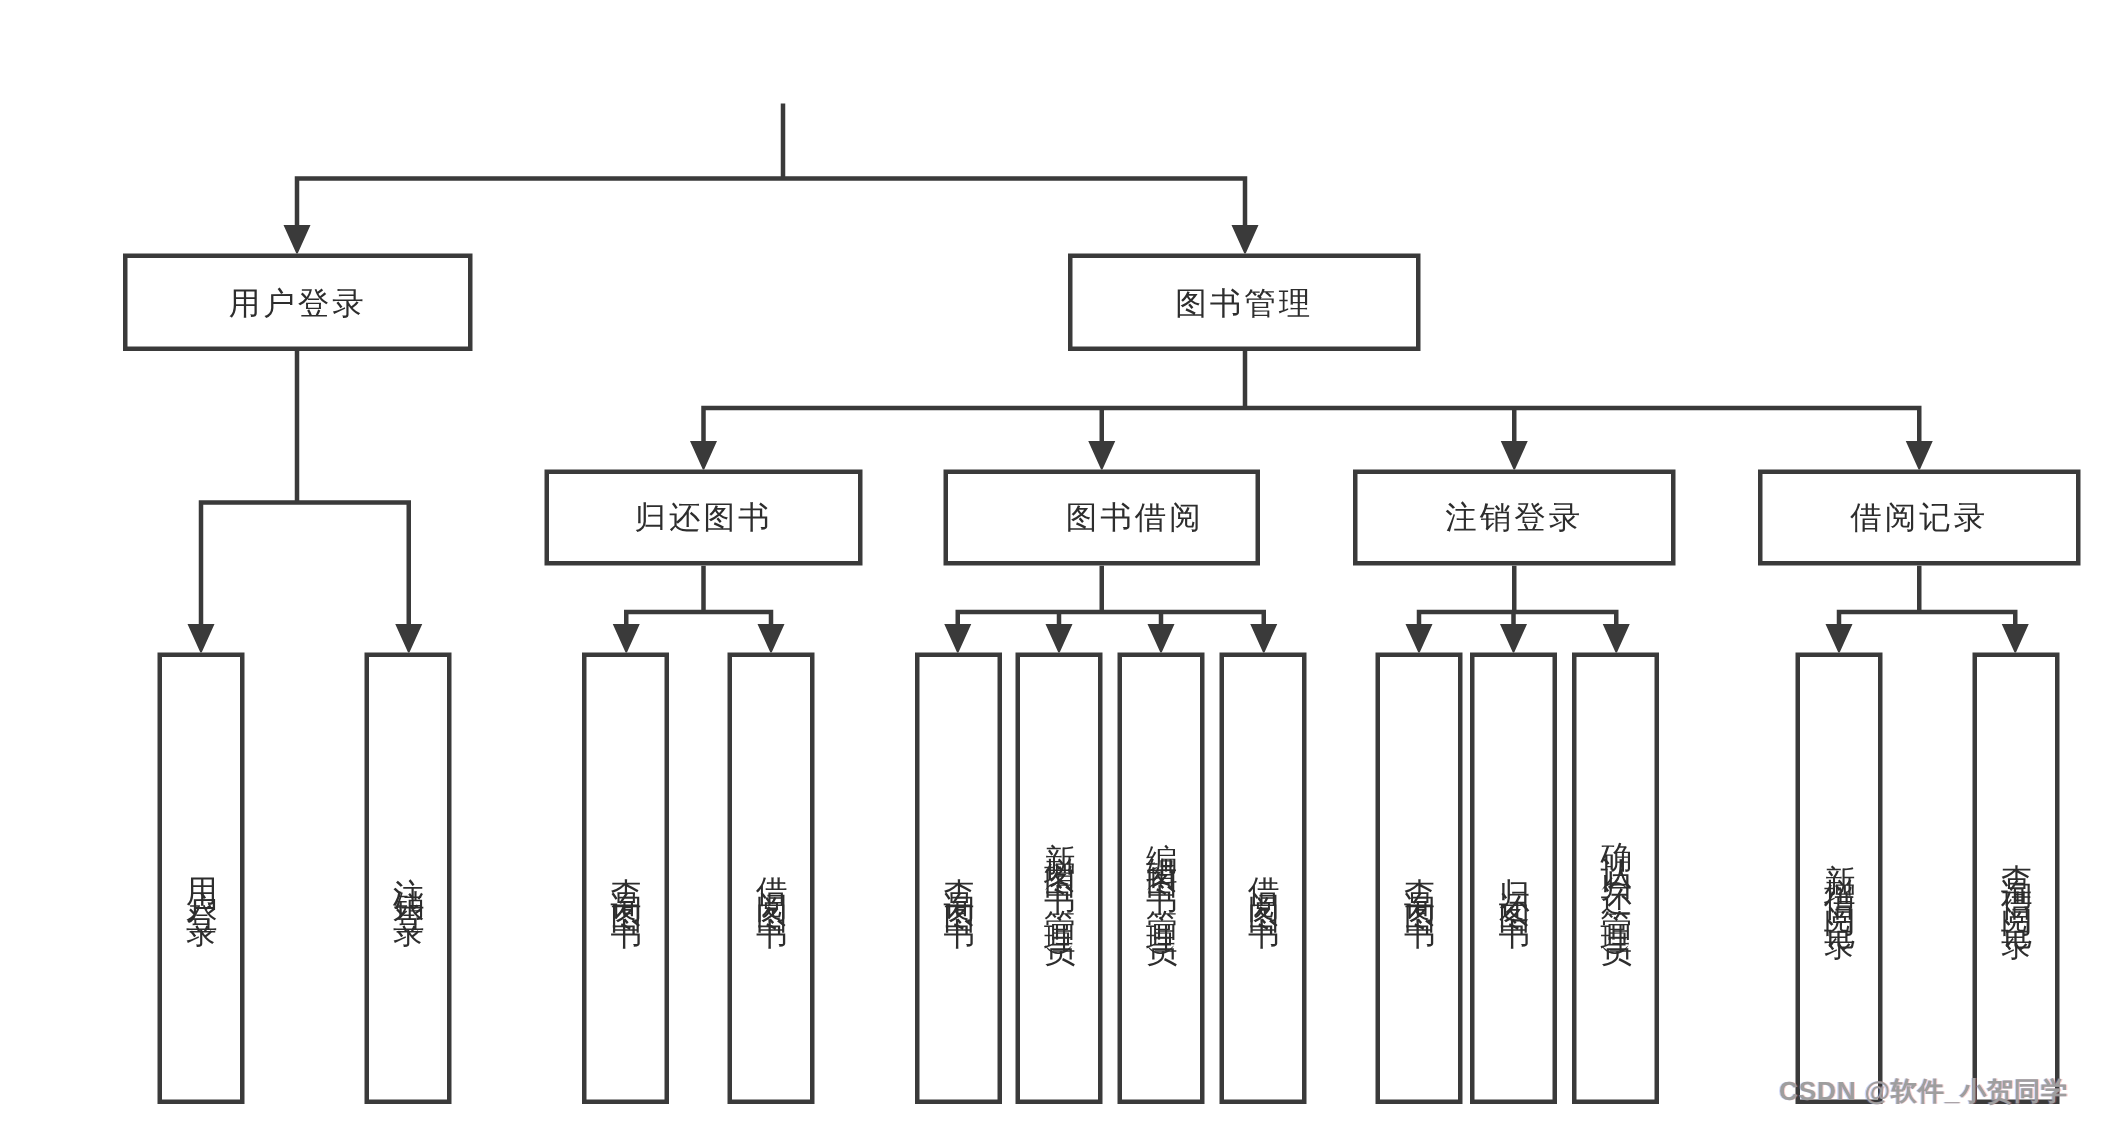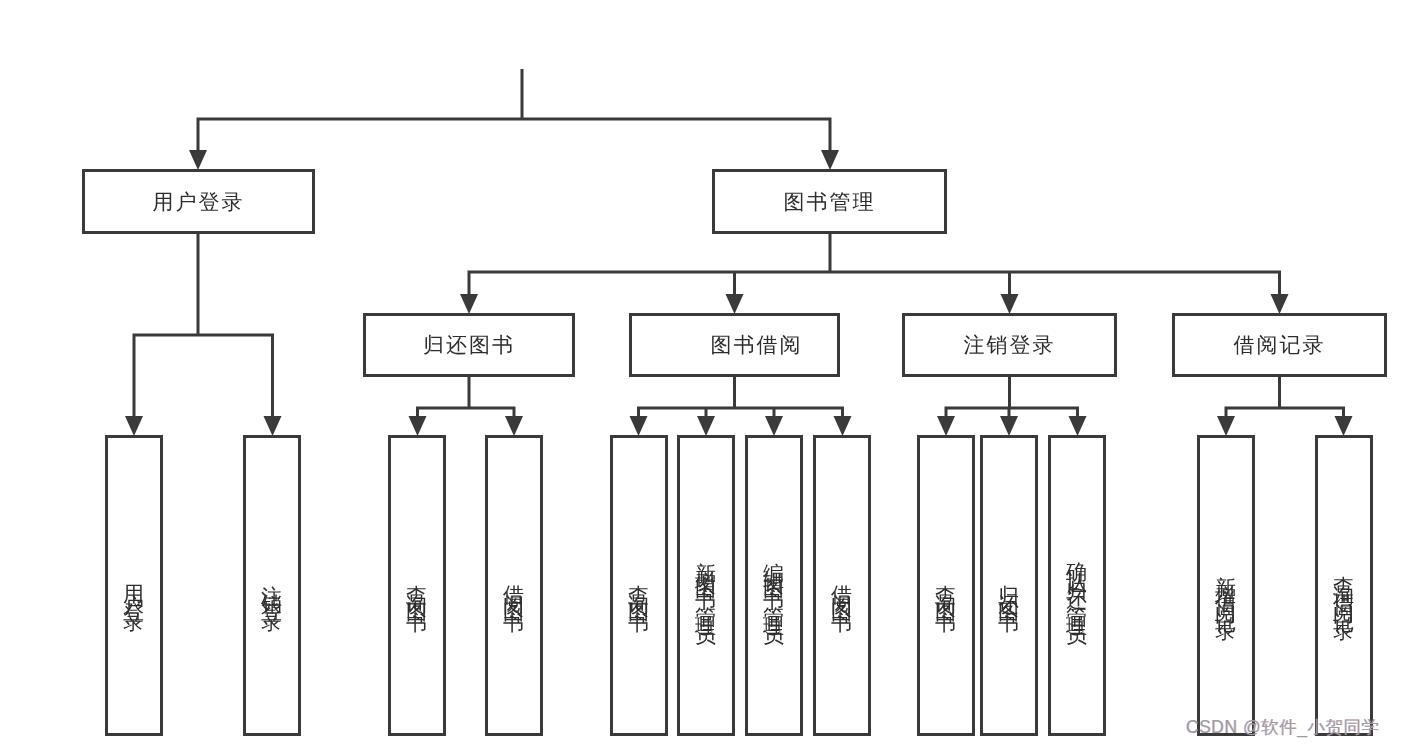--- a/index.html
+++ b/index.html
@@ -39,20 +39,21 @@
   }
   .watermark{
     position:absolute;
     left:1186px;top:715px;
     font-size:17.5px;
     letter-spacing:0.5px;
     color:var(--wm);
     z-index:3;
     white-space:nowrap;
     text-shadow:0.7px 0 0 rgba(230,120,120,0.35), -0.7px 0 0 rgba(120,140,230,0.35);
+    font-weight:bold;
   }
 </style>
 </head>
 <body>
 
 <div class="stage">
 
   <svg class="wires" viewBox="0 0 1405 747" xmlns="http://www.w3.org/2000/svg">
     <path fill="none" stroke="#3a3a3a" stroke-width="3" d="M522,69 V120.5 M196.5,119 H831.5 M198,117.5 V152 M830,117.5 V152
              M830,234 V273.5 M467.5,272 H1281 M469,270.5 V296 M734.5,272 V296 M1009.5,272 V296 M1279.5,270.5 V296

